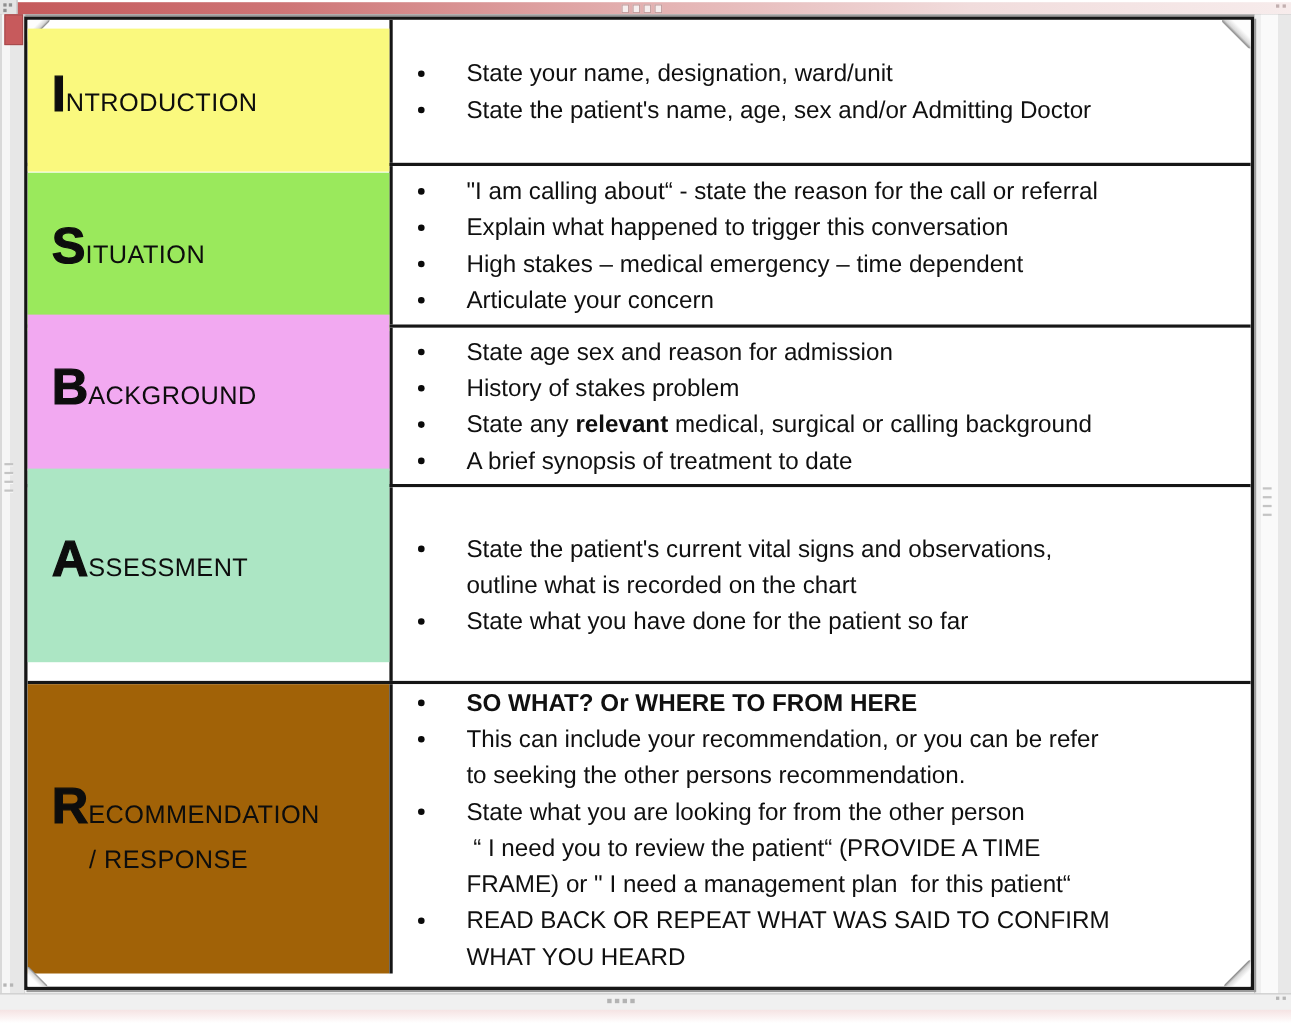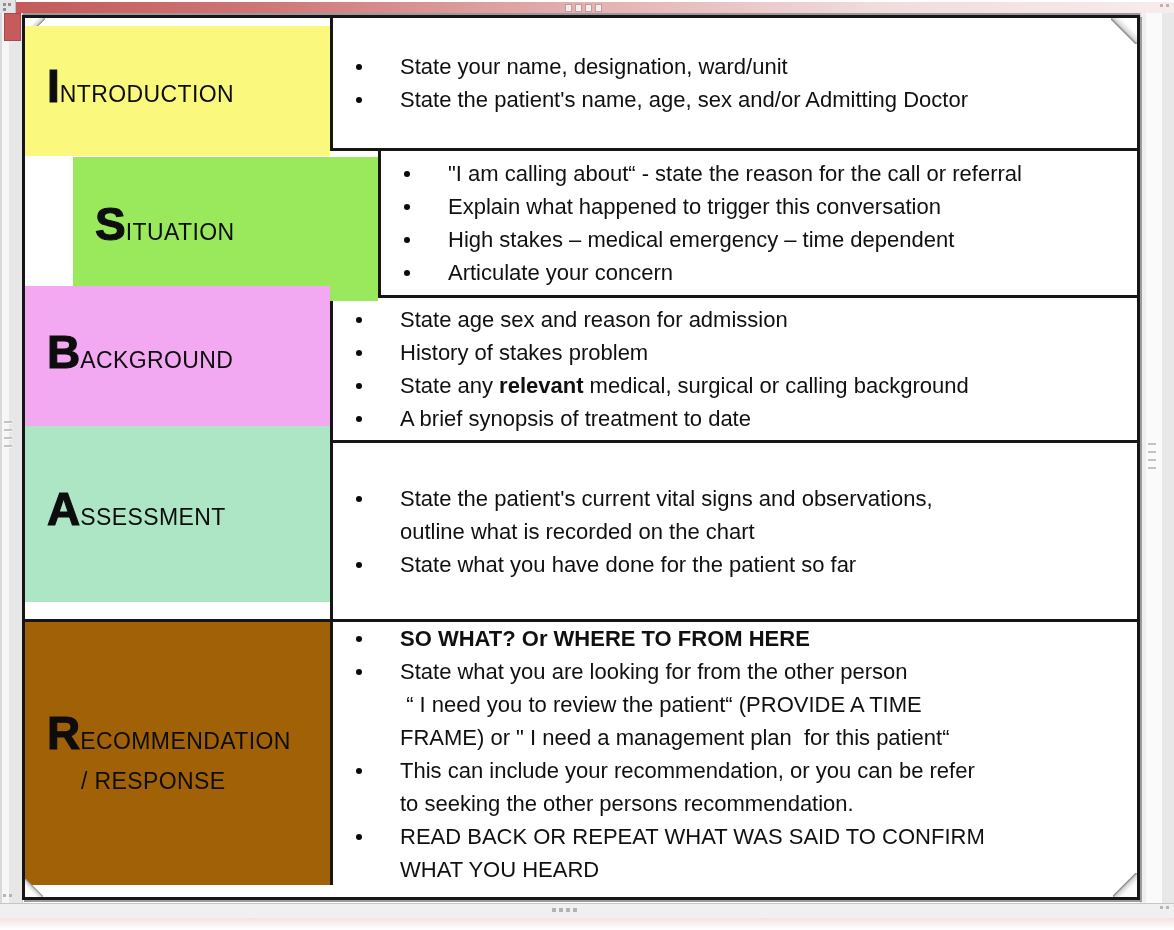--- a/index.html
+++ b/index.html
@@ -41,24 +41,24 @@
     border:3px solid #161616;background:#ffffff;display:flex;flex-direction:column;overflow:hidden;
     box-shadow:2px 2px 0 0 #9c9c9c;}
   .trow{display:flex;flex-direction:row;box-sizing:border-box;flex:none;}
   .trow + .trow{border-top:3px solid #161616;}
   .row-introduction{height:130px;}
   .row-situation{height:147px;}
   .row-background{height:145px;}
   .row-assessment{height:179px;}
   .row-recommendation{height:266px;}
 
-  .label-cell{width:305px;flex:none;box-sizing:border-box;display:flex;flex-direction:column;
+  .label-cell{width:329px;flex:none;box-sizing:border-box;display:flex;flex-direction:column;
     justify-content:center;align-items:flex-start;padding-left:22px;color:#0d0d0d;}
   .row-introduction .label-cell{transform:translateY(8px);}
-  .row-situation .label-cell{transform:translateY(6px);margin-left:48px;}
+  .row-situation .label-cell{transform:translateY(6px);}
   .row-background .label-cell{transform:translateY(-12px);}
   .row-assessment .label-cell{transform:translateY(-17px);}
   .label-line{line-height:40px;white-space:nowrap;}
   .label-initial{font-size:46px;font-weight:700;-webkit-text-stroke:1.1px #0d0d0d;letter-spacing:0;}
   .label-rest{font-size:23px;font-weight:400;letter-spacing:0.4px;}
   .label-line2{font-size:23px;font-weight:400;letter-spacing:0.4px;padding-left:34px;margin-top:4px;}
 
   .content-cell{flex:1;box-sizing:border-box;border-left:3px solid #161616;background:#ffffff;
     display:flex;flex-direction:column;justify-content:center;padding:0 6px 0 18px;}
   .bullet-row{display:flex;flex-direction:row;align-items:flex-start;}
@@ -252,34 +252,34 @@
           <div class="bullet-row">
             <span class="bullet-marker">
               <span class="dot"></span>
             </span>
             <div class="bullet-text"><span class="seg bold">SO WHAT? Or WHERE TO FROM HERE</span></div>
           </div>
           <div class="bullet-row">
             <span class="bullet-marker">
               <span class="dot"></span>
             </span>
+            <div class="bullet-text"><span class="seg">This can include your recommendation, or you can be refer
+to seeking the other persons recommendation.</span></div>
+          </div>
+          <div class="bullet-row">
+            <span class="bullet-marker">
+              <span class="dot"></span>
+            </span>
             <div class="bullet-text"><span class="seg">State what you are looking for from the other person
  “ I need you to review the patient“ (PROVIDE A TIME
 FRAME) or " I need a management plan  for this patient“</span></div>
           </div>
           <div class="bullet-row">
             <span class="bullet-marker">
               <span class="dot"></span>
             </span>
-            <div class="bullet-text"><span class="seg">This can include your recommendation, or you can be refer
-to seeking the other persons recommendation.</span></div>
-          </div>
-          <div class="bullet-row">
-            <span class="bullet-marker">
-              <span class="dot"></span>
-            </span>
             <div class="bullet-text"><span class="seg">READ BACK OR REPEAT WHAT WAS SAID TO CONFIRM
 WHAT YOU HEARD</span></div>
           </div>
         </div>
       </div>
     </div>
 </div>
 
 </body></html>

